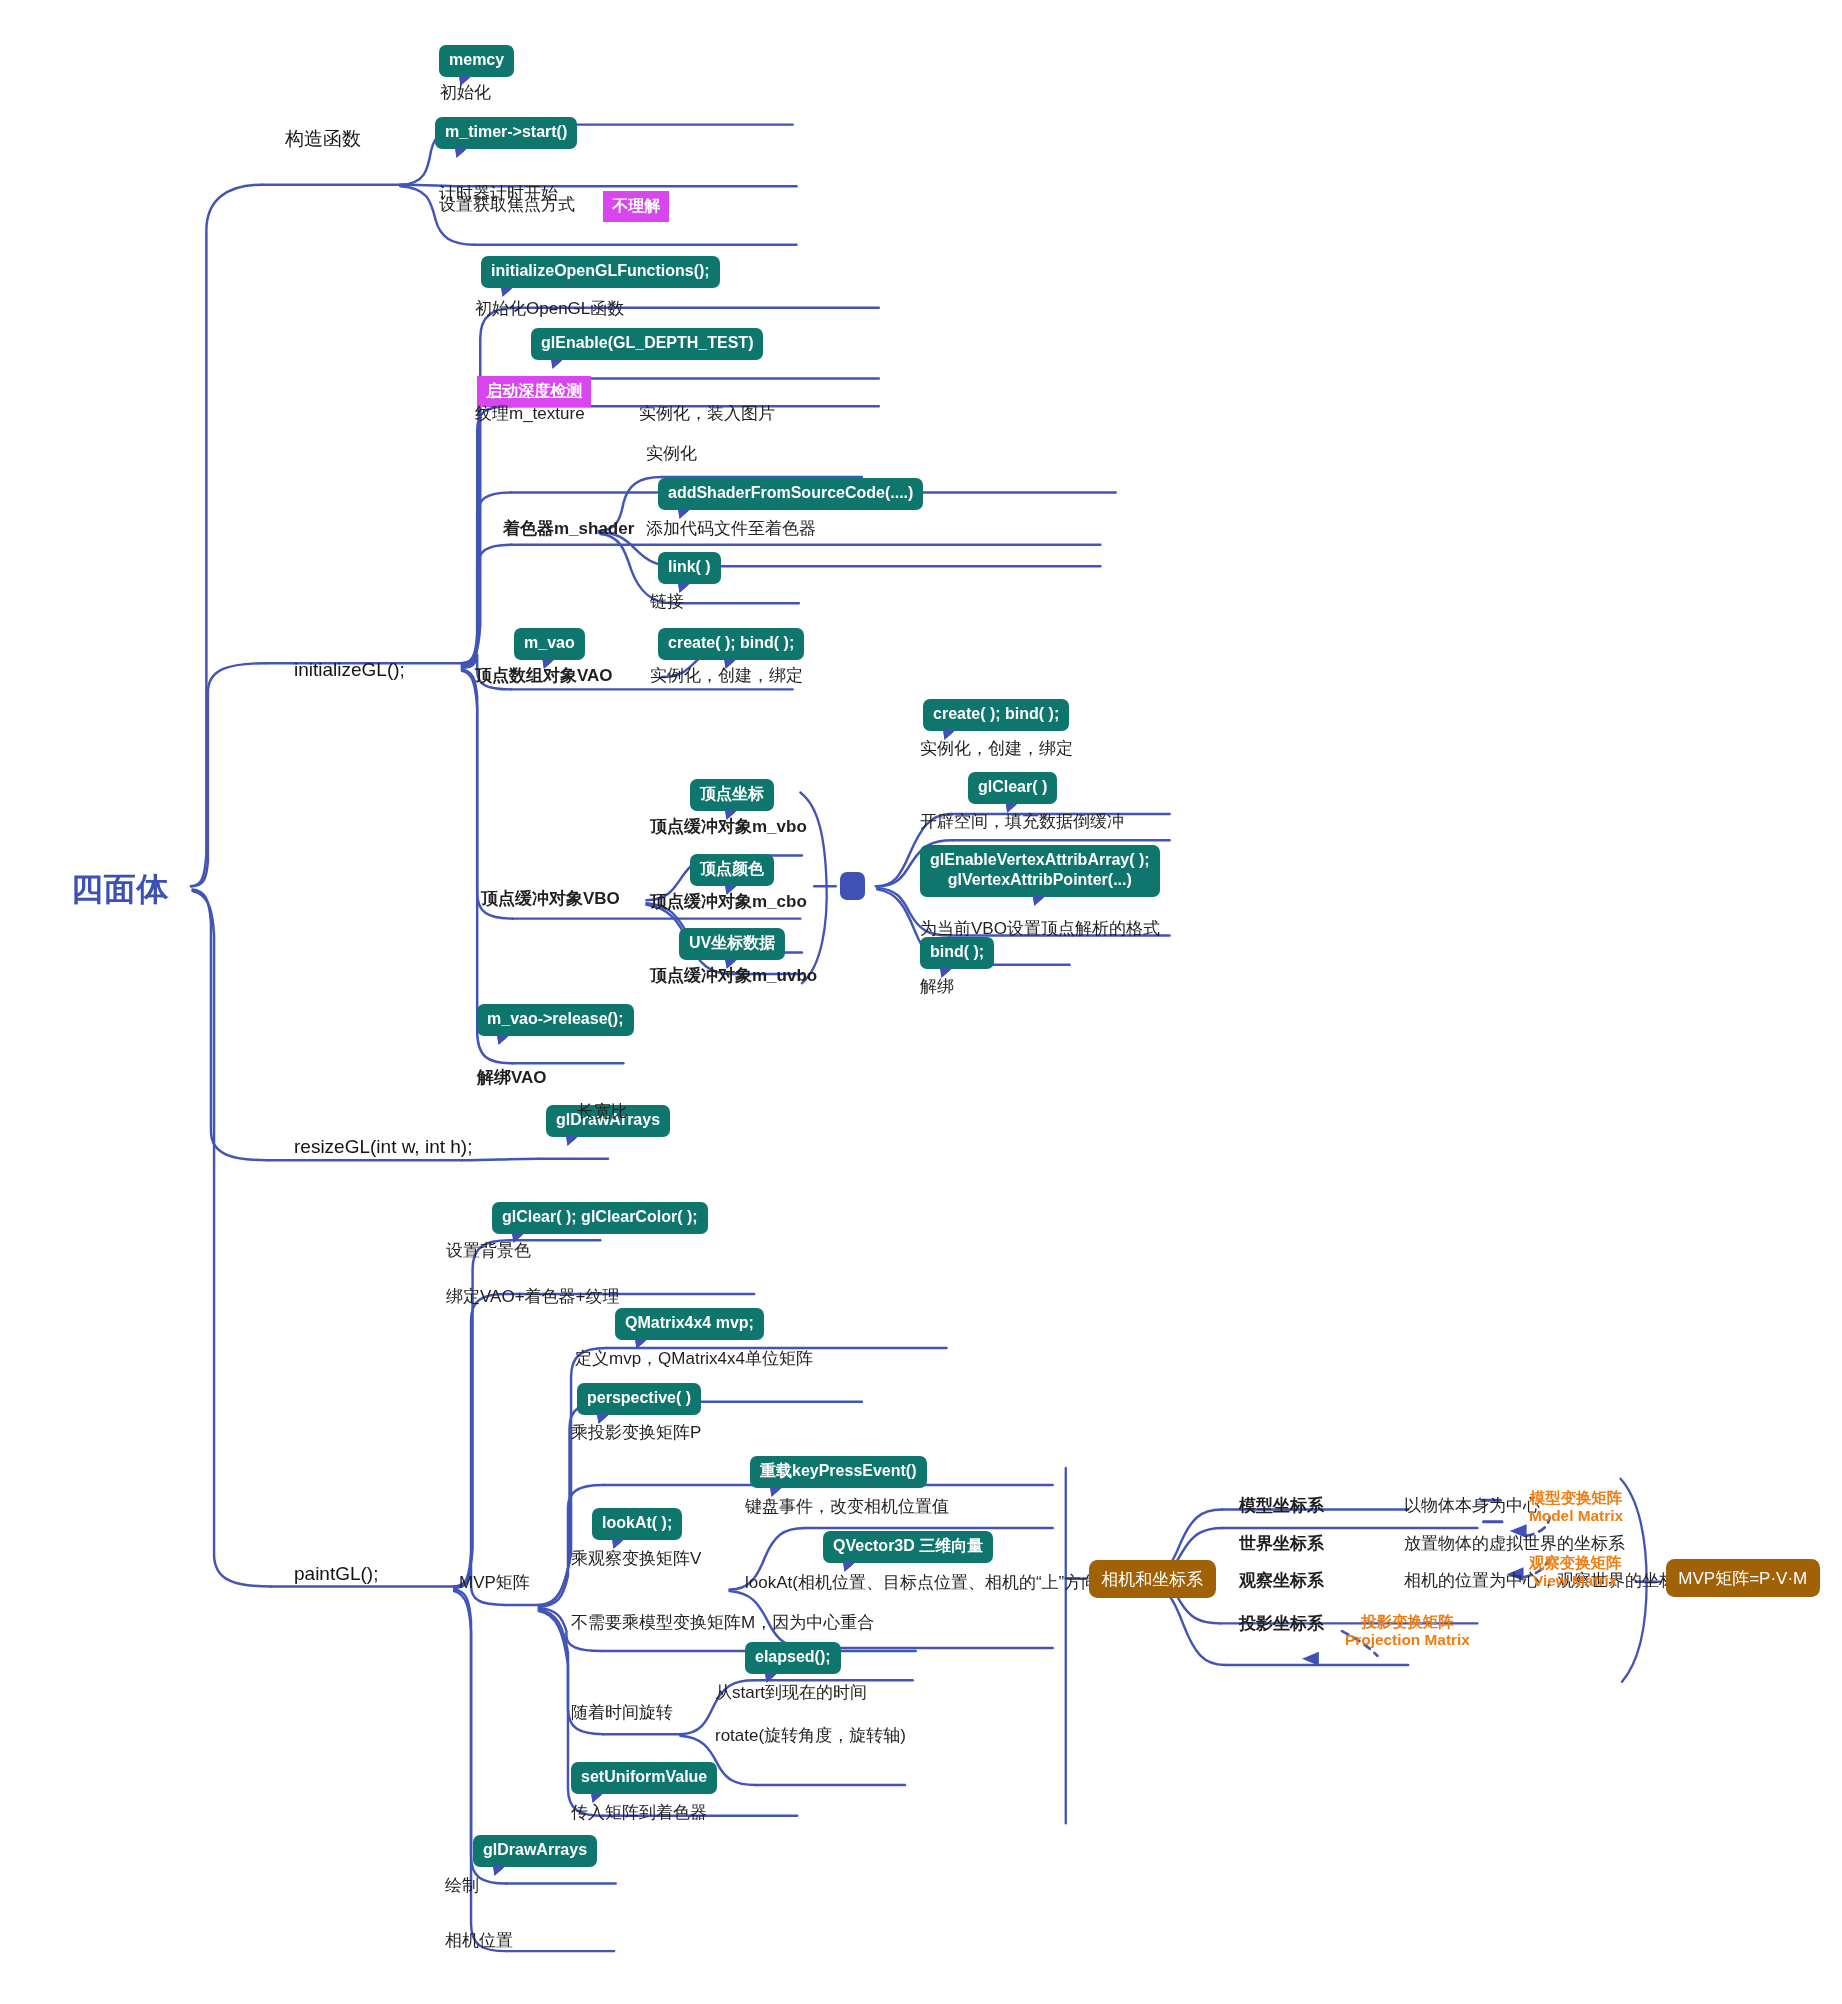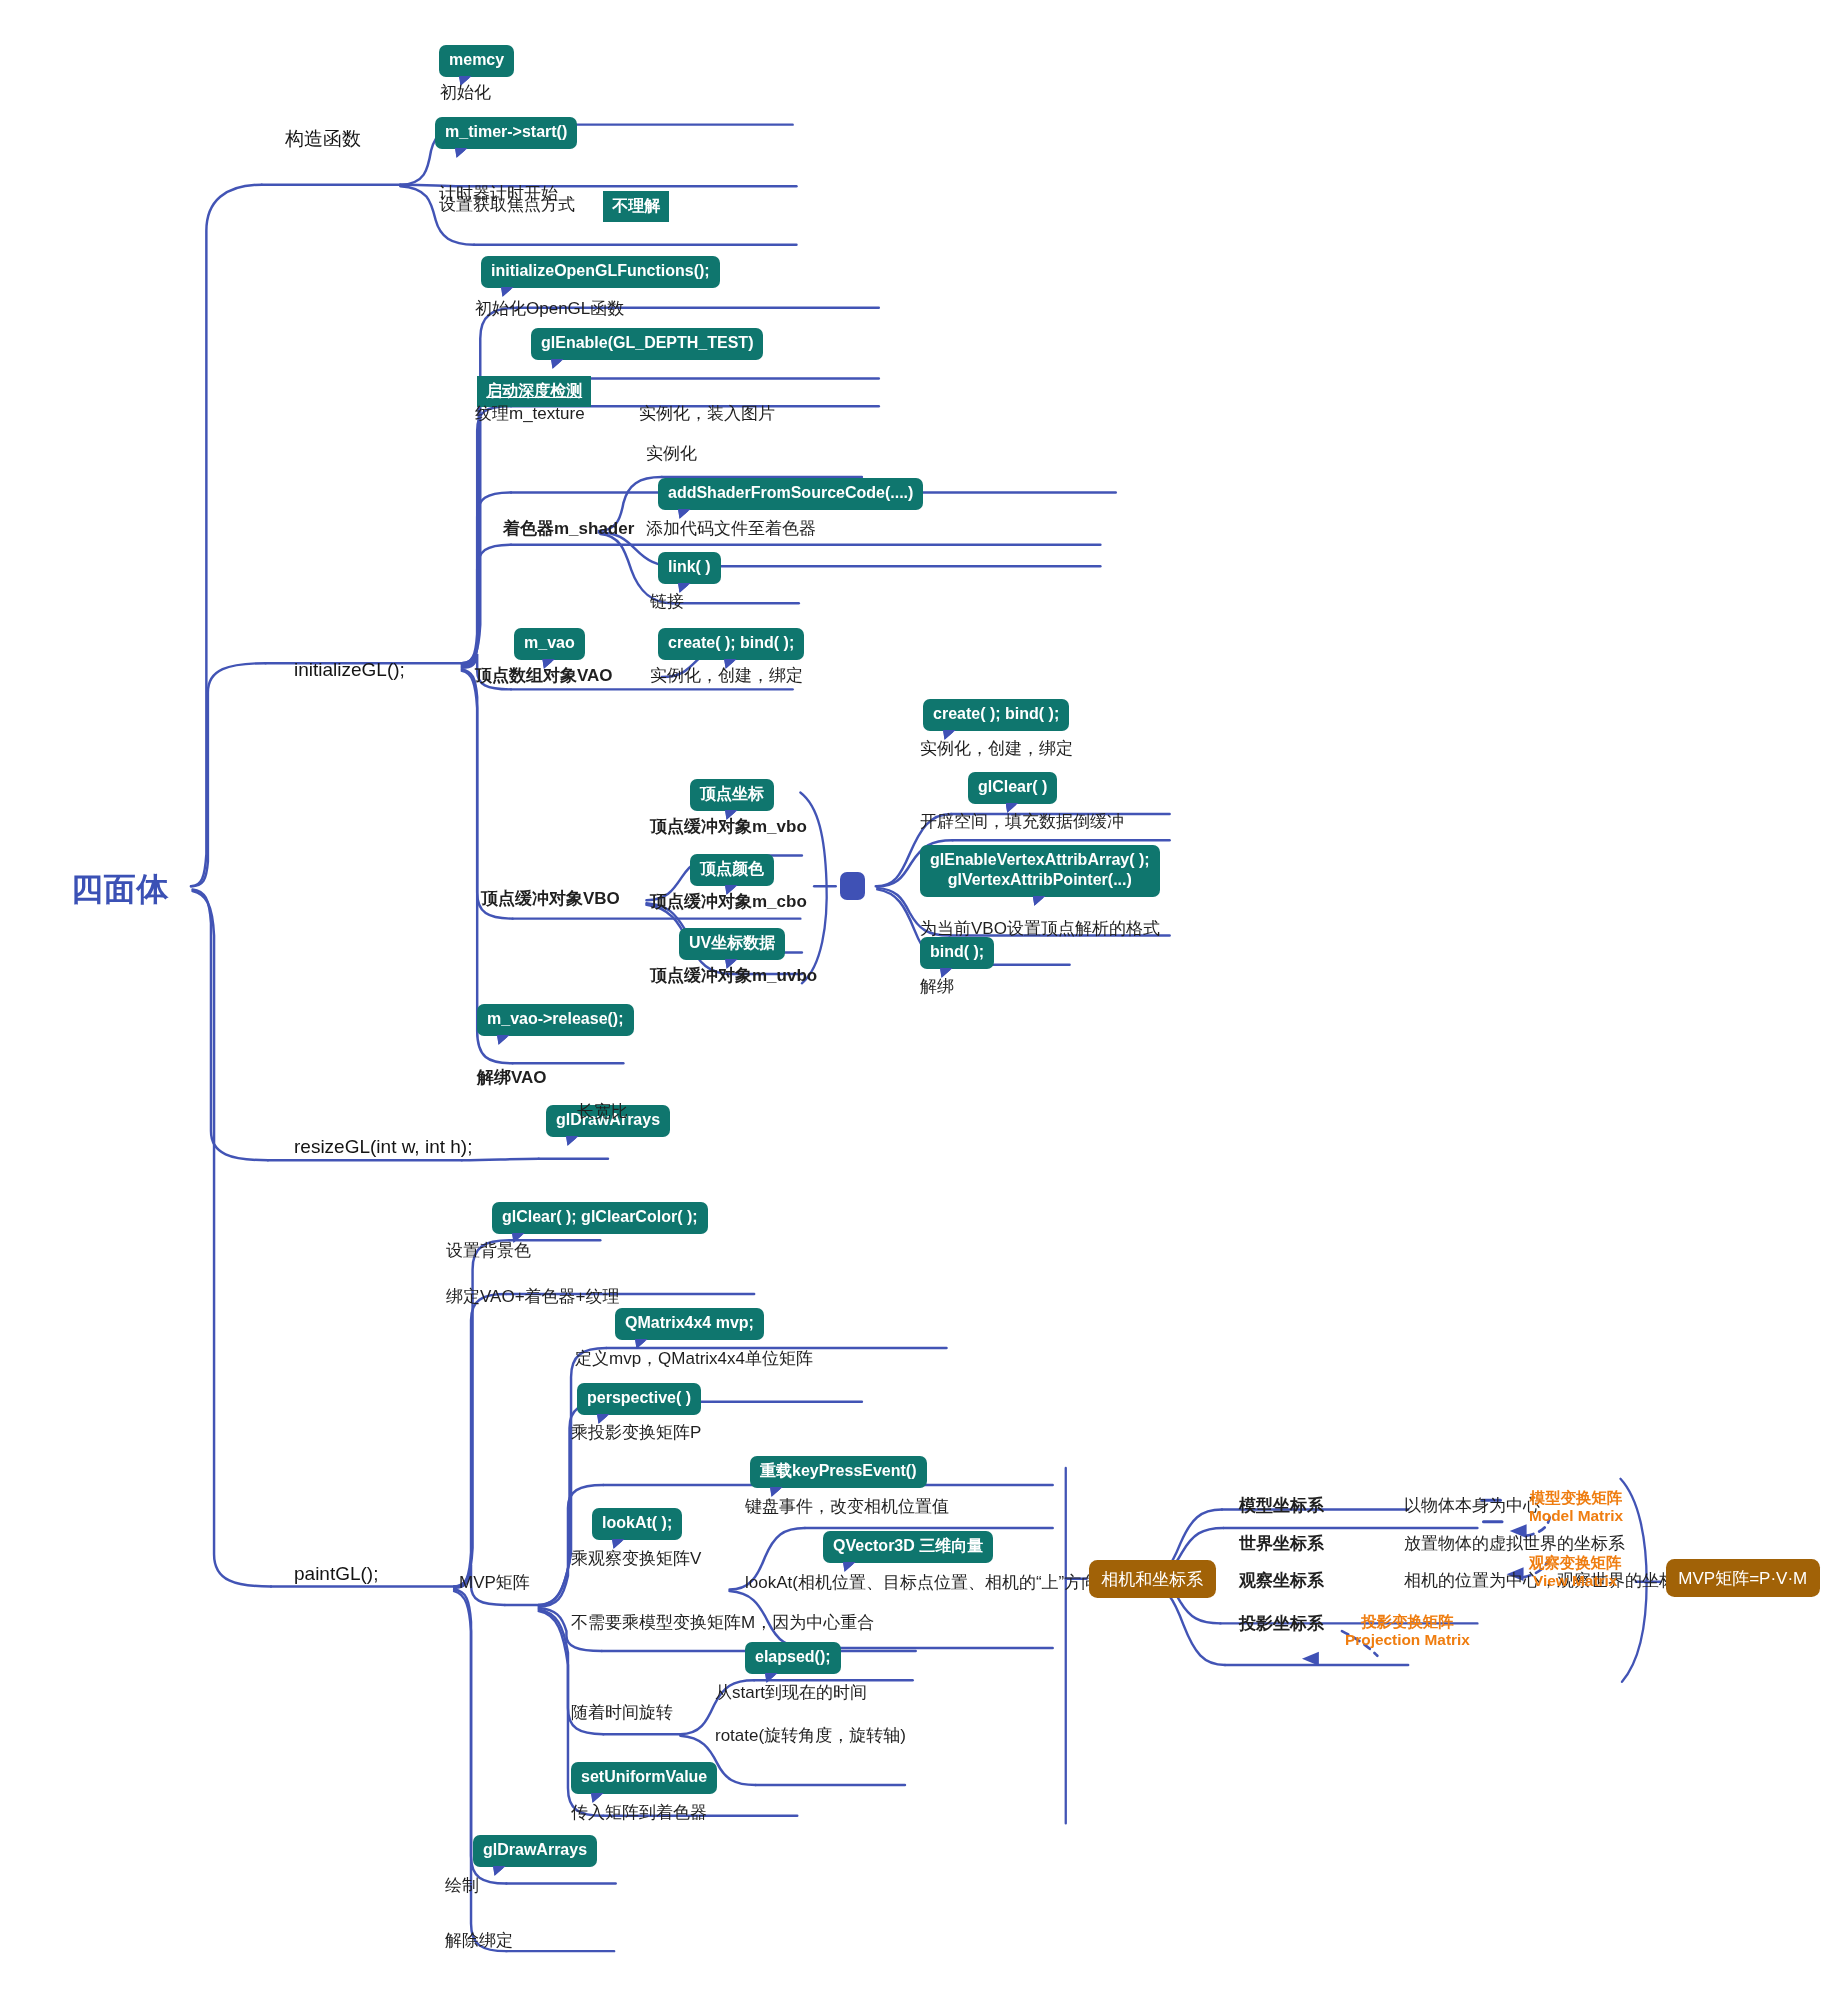--- a/index.html
+++ b/index.html
@@ -59,21 +59,21 @@
     border-right:3.8px solid transparent;
     border-top:10px solid #3f51b5;
     border-bottom:0;
     clip-path:polygon(0 0,100% 0,12% 100%);
   }
   .bubble.tail-mid::after{left:50%;margin-left:-7px;}
 
   
   .chip-teal{
     position:absolute;
-    background:#0f766e;
+    background:#d946ef;
     color:#ffffff;
     font-weight:bold;
     font-size:16px;
     padding:4.6px 9.2px 5.4px 9.2px;
     white-space:nowrap;
   }
 
   
   .node-box{
     position:absolute;
@@ -337,21 +337,21 @@
   <div class="lbl" style="left:571px;top:1703px;">随着时间旋转</div>
   <div class="bubble" style="left:745px;top:1642px;">elapsed();</div>
   <div class="lbl" style="left:715px;top:1683px;">从start到现在的时间</div>
   <div class="lbl" style="left:715px;top:1726px;">rotate(旋转角度，旋转轴)</div>
 
   <div class="bubble" style="left:571px;top:1762px;">setUniformValue</div>
   <div class="lbl" style="left:571px;top:1803px;">传入矩阵到着色器</div>
 
   <div class="bubble" style="left:473px;top:1835px;">glDrawArrays</div>
   <div class="lbl" style="left:445px;top:1876px;">绘制</div>
-  <div class="lbl" style="left:445px;top:1931px;">解除绑定</div>
+  <div class="lbl" style="left:445px;top:1931px;">相机位置</div>
 
   <div class="node-box" style="left:1089px;top:1560px;">相机和坐标系</div>
 
   <div class="lbl bold" style="left:1239px;top:1496px;">模型坐标系</div>
   <div class="lbl" style="left:1404px;top:1496px;">以物体本身为中心</div>
 
   <div class="lbl bold" style="left:1239px;top:1534px;">世界坐标系</div>
   <div class="lbl" style="left:1404px;top:1534px;">放置物体的虚拟世界的坐标系</div>
 
   <div class="lbl bold" style="left:1239px;top:1571px;">观察坐标系</div>

